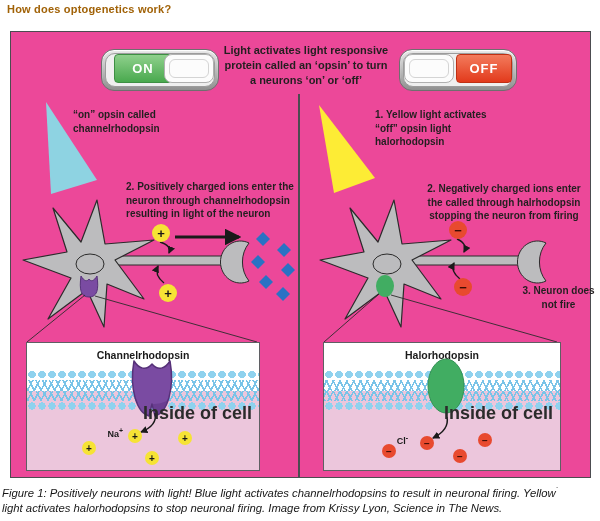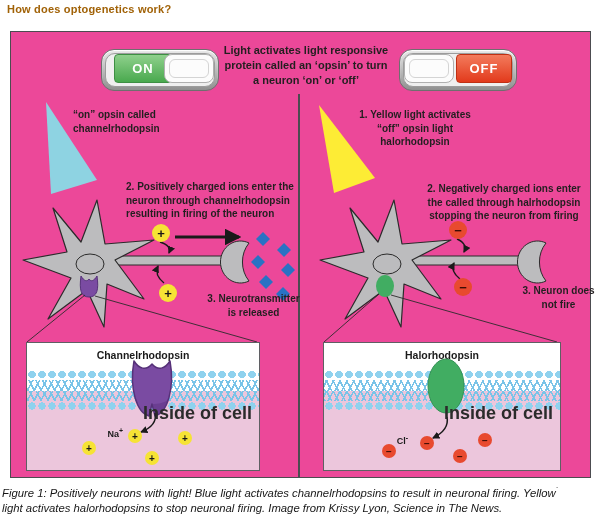--- a/index.html
+++ b/index.html
@@ -112,21 +112,21 @@
       <line x1="368" y1="262" x2="313" y2="310"></line>
       <line x1="380" y1="263" x2="546" y2="310"></line>
     </g>
   </svg>
 
   <div class="abs divider"></div>
 
   <div class="abs hdr-desc">
     <div>Light activates light responsive</div>
     <div>protein called an ‘opsin’ to turn</div>
-    <div>a neuron ‘on’ or ‘off’</div>
+    <div>a neurons ‘on’ or ‘off’</div>
   </div>
 
   <div class="abs switch" style="left:90px;top:17px;">
     <div class="sw-track"></div>
     <div class="sw-pill on">ON</div>
     <div class="sw-knob right">
         <div class="ring"></div>
       </div>
   </div>
 
@@ -138,28 +138,24 @@
     <div class="sw-pill off">OFF</div>
   </div>
 
   <div class="abs step" style="left:62px;top:76px;width:120px;">
     <div>“on” opsin called</div>
     <div>channelrhodopsin</div>
   </div>
   <div class="abs step" style="left:115px;top:148px;width:170px;">
     <div><b>2.</b> <span>Positively charged ions enter the</span></div>
     <div>neuron through channelrhodopsin</div>
-    <div>resulting in firing of the neuron</div>
-  </div>
-  <div class="abs step center" style="left:190px;top:260px;width:105px;">
-    <div><b>3.</b> <span>Neurotransmitter</span></div>
-    <div>is released</div>
-  </div>
-
-  <div class="abs step" style="left:344px;top:76px;width:120px;text-align:center;">
+    <div>resulting in light of the neuron</div>
+  </div>
+
+  <div class="abs step" style="left:364px;top:76px;width:120px;">
     <div><b>1.</b> <span>Yellow light activates</span></div>
     <div>“off” opsin light</div>
     <div>halorhodopsin</div>
   </div>
   <div class="abs step" style="left:408px;top:150px;width:170px;text-align:center;">
     <div><b>2.</b> <span>Negatively charged ions enter</span></div>
     <div>the called through halrhodopsin</div>
     <div>stopping the neuron from firing</div>
   </div>
   <div class="abs step center" style="left:505px;top:252px;width:85px;">

